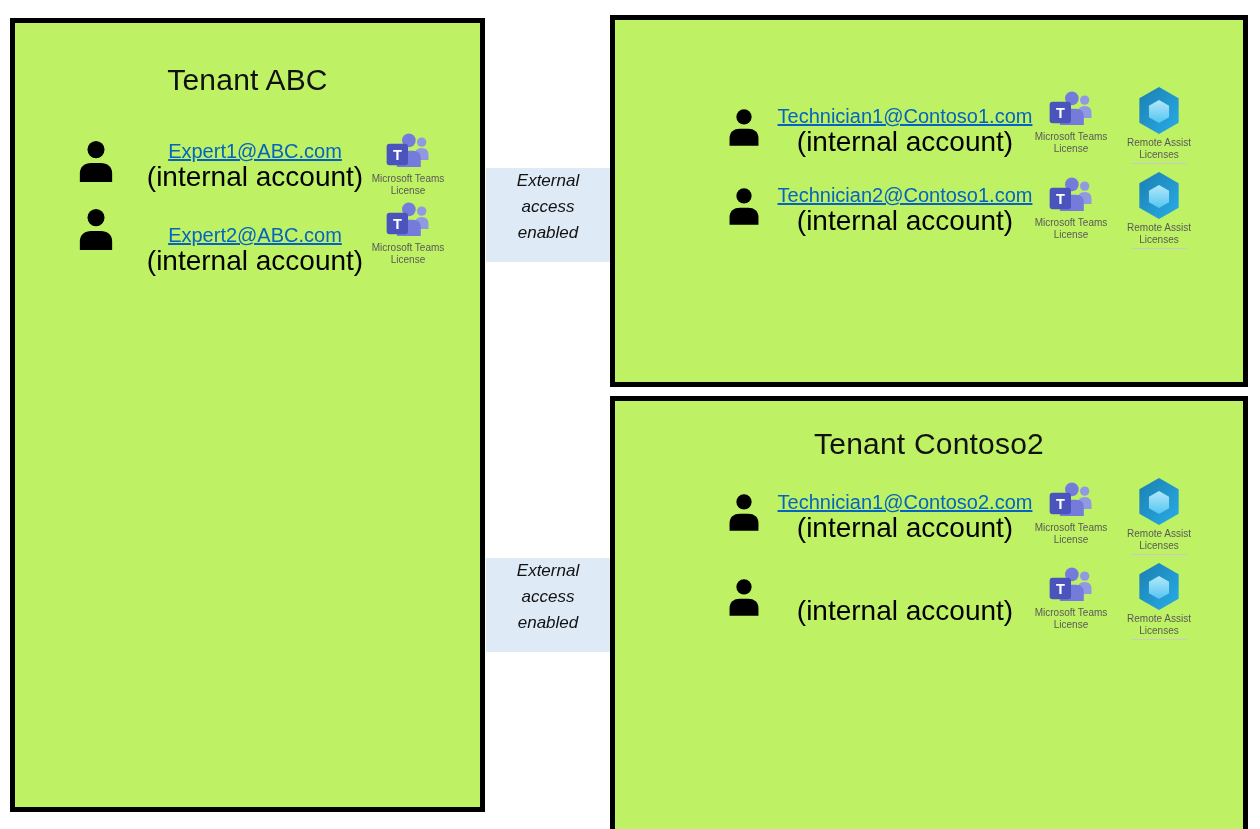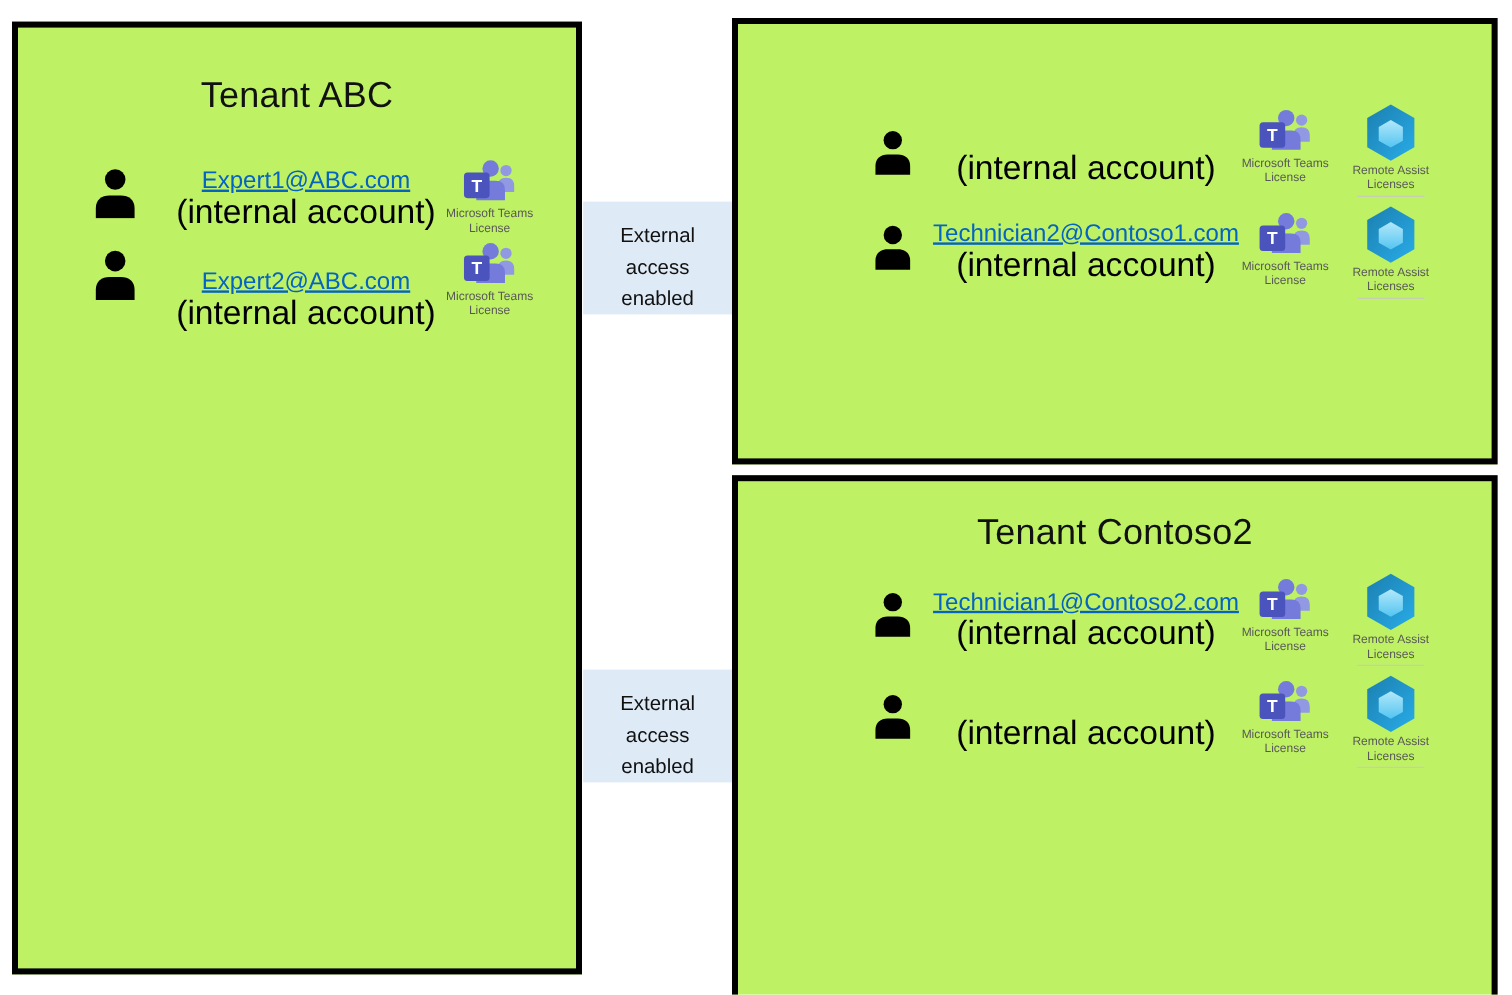--- a/index.html
+++ b/index.html
@@ -26,22 +26,22 @@
     font-size:10px; line-height:12px; color:#595959; margin-top:1px;
     white-space:nowrap;
   }
   .lic-underline {
     display:inline-block; border-bottom:1px solid #C9C9C9;
     padding:0 8px 2px 8px;
   }
   .connector {
     position:absolute; left:486px; width:124px; height:94px;
     background:#DEEAF6; z-index:1;
-    display:flex; align-items:flex-end; justify-content:center;
-    text-align:center; font-size:17px; line-height:26px; color:#111;
+    display:flex; align-items:flex-start; justify-content:center;
+    text-align:center; font-size:17px; line-height:26px; color:#111;font-style:italic;
   }
   svg { display:block; }
   .license svg { margin:0 auto; }
 </style>
 </head>
 <body>
 
 <svg width="0" height="0" style="position:absolute" aria-hidden="true">
   <defs>
     <linearGradient id="ra-outer" x1="0" y1="0" x2="1" y2="1">
@@ -113,21 +113,21 @@
 
   <div class="tenant-box" style="left:610px;top:15px;width:638px;height:372px">
 
     <div class="person" style="left:112px;top:88px">
       <svg width="34" height="38" viewBox="0 0 40 44">
           <circle cx="20" cy="10" r="9" fill="#000"></circle>
           <path d="M3 44 v-9 c0 -7 5 -11 12 -11 h10 c7 0 12 4 12 11 v9 z" fill="#000"></path>
         </svg>
     </div>
     <div class="account" style="left:150px;top:84px;width:280px">
-      <br>
+      <a class="email">Technician1@Contoso1.com</a><br>
       <span class="subtitle">(internal account)</span>
     </div>
     <div class="license" style="left:412px;top:69px;width:88px">
       <svg width="46" height="41" viewBox="0 0 52 48">
         <circle cx="42" cy="13" r="5.5" fill="#9299E3"></circle>
         <path d="M34 34 v-6 q0 -8 8 -8 q8 0 8 8 v6 z" fill="#9299E3"></path>
         <circle cx="27" cy="11" r="8" fill="#757BDB"></circle>
         <path d="M13 42 v-10 q0 -9 9 -9 h10 q9 0 9 9 v10 z" fill="#757BDB"></path>
         <rect x="1" y="15" width="25" height="25" rx="3.5" fill="#4B53BC"></rect>
         <text x="13.5" y="33.5" text-anchor="middle" font-size="17" font-weight="bold" fill="#fff" font-family="Liberation Sans, sans-serif">T</text>

